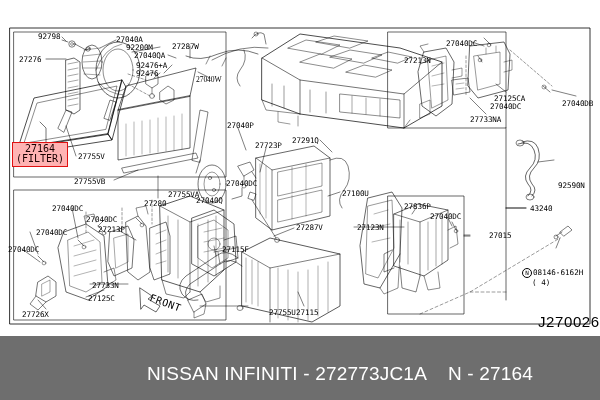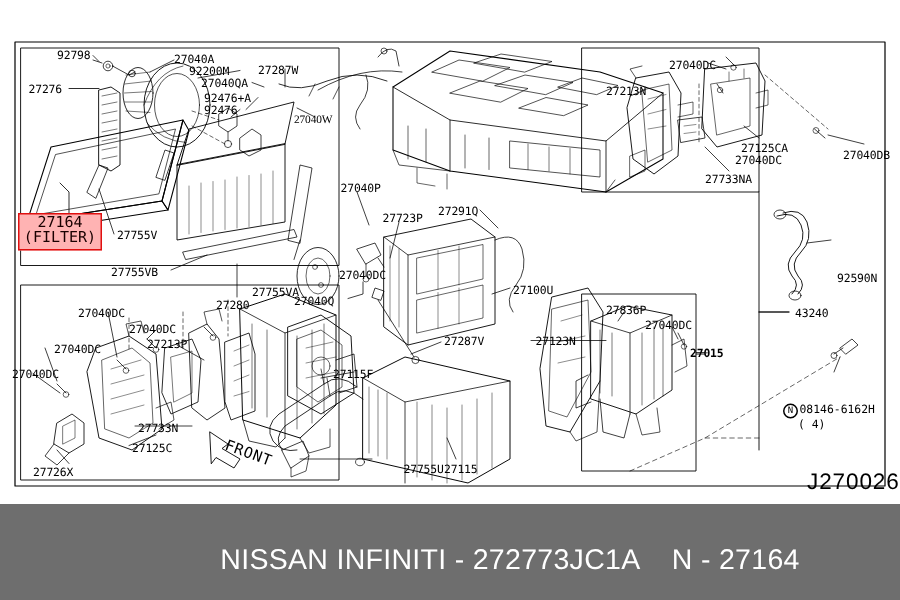--- a/index.html
+++ b/index.html
@@ -492,21 +492,21 @@
         <div class="lbl" style="left: 530px; top: 205px;">43240</div>
         <div class="lbl" style="left: 52px; top: 205px;">27040DC</div>
         <div class="lbl" style="left: 144px; top: 200px;">27280</div>
         <div class="lbl" style="left: 196px; top: 197px;">27040Q</div>
         <div class="lbl" style="left: 86px; top: 216px;">27040DC</div>
         <div class="lbl" style="left: 98px; top: 226px;">27213P</div>
         <div class="lbl" style="left: 404px; top: 203px;">27836P</div>
         <div class="lbl" style="left: 430px; top: 213px;">27040DC</div>
         <div class="lbl" style="left: 357px; top: 224px;">27123N</div>
         <div class="lbl" style="left: 296px; top: 224px;">27287V</div>
-        <div class="lbl" style="left: 460px; top: 232px; font-weight: bold;">27015</div>
+        <div class="lbl" style="left: 489px; top: 232px;">27015</div>
         <div class="lbl" style="left: 36px; top: 229px;">27040DC</div>
         <div class="lbl" style="left: 8px; top: 246px;">27040DC</div>
         <div class="lbl" style="left: 222px; top: 246px;">27115F</div>
         <div class="lbl" style="left: 92px; top: 282px;">27733N</div>
         <div class="lbl" style="left: 88px; top: 295px;">27125C</div>
         <div class="lbl" style="left: 22px; top: 311px;">27726X</div>
         <div class="lbl" style="left: 234px; top: 309px; margin-left: 35px;">27755U</div>
         <div class="lbl" style="left: 296px; top: 309px;">27115</div>
       </div>
   </div>

